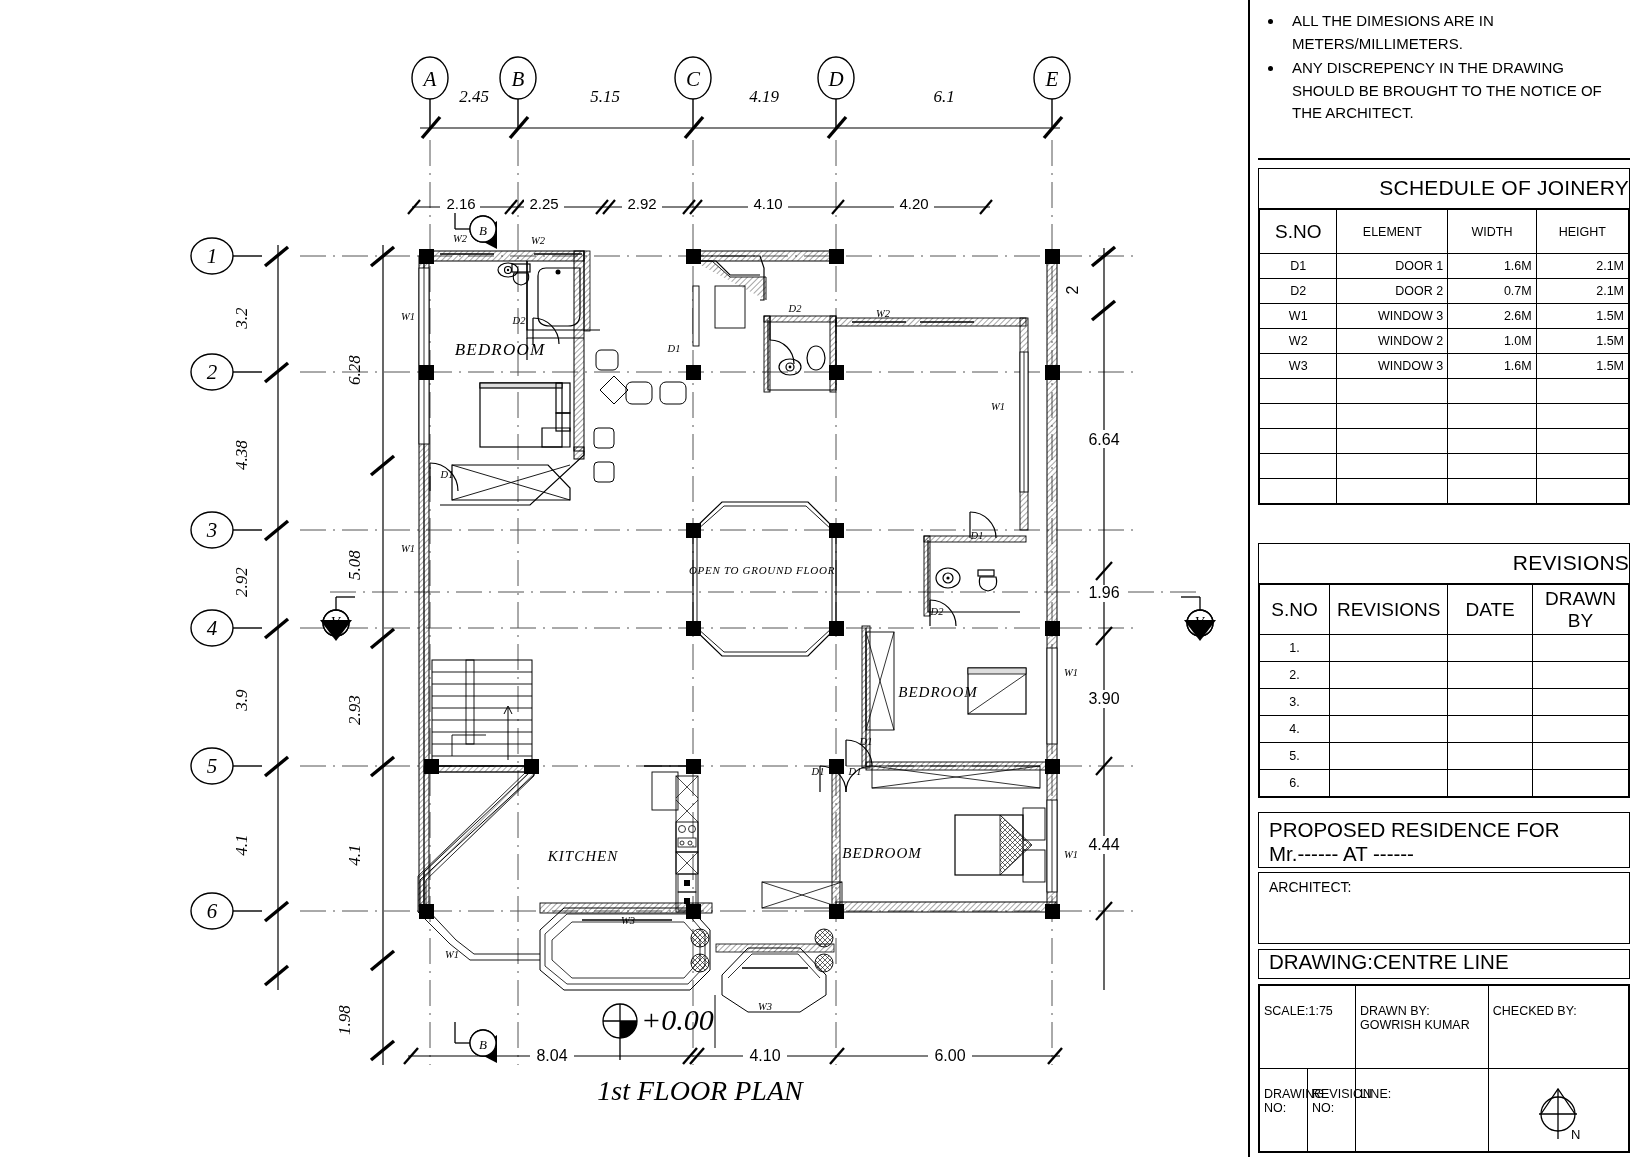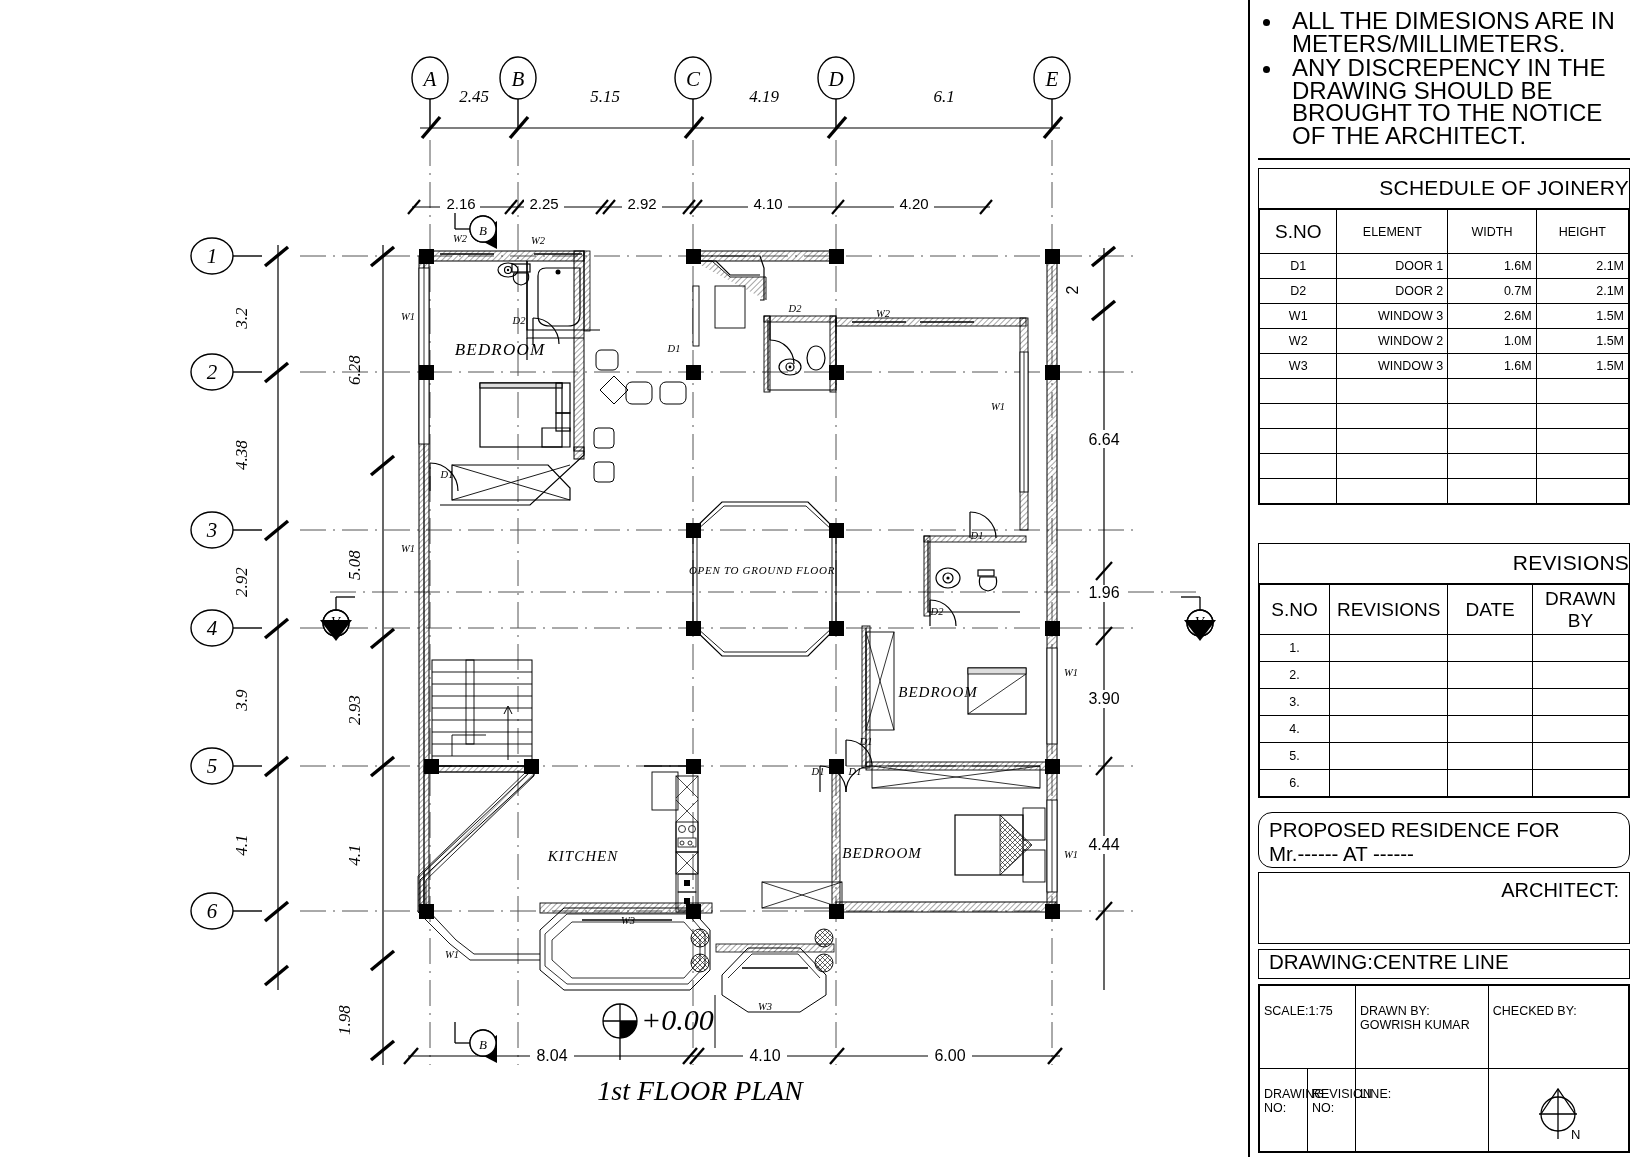--- a/index.html
+++ b/index.html
@@ -31,21 +31,21 @@
     background: #fff;
   }
 
   
   #notes { top: 4px; height: 156px; border: none; border-bottom: 2px solid #000; }
   #notes ul {
     margin: 0; padding: 6px 4px 0 26px;
     list-style: disc;
   }
   #notes li {
-    font-size: 24px; line-height: 22.5px;
+    font-size: 15px; line-height: 22.5px;
     color: #000; margin-bottom: 2px;
     padding-left: 8px;
   }
 
   .tb-title {
     text-align: right;
     font-size: 21px;
     padding: 7px 0 8px 0;
     letter-spacing: .2px;
   }
@@ -77,25 +77,25 @@
   #revisions .tb-title { border-bottom: 1.5px solid #000; font-size: 21px;}
   table.rev { width: 100%; border-collapse: collapse; table-layout: fixed; }
   table.rev th, table.rev td {
     border: 1px solid #000; font-weight: normal;
     font-size: 19px; height: 27px; text-align: center; padding: 0 2px;
   }
   table.rev th { height: 50px; }
   table.rev td.num { font-size: 12.5px; text-align: center; }
 
   
-  #project { top: 812px; height: 56px; padding: 5px 10px; border-radius: 14px; }
+  #project { top: 812px; height: 56px; padding: 5px 10px; }
   #project div { font-size: 20.5px; line-height: 24px; }
 
   #architect { top: 872px; height: 72px; padding: 6px 10px; }
-  #architect div { font-size: 20px; text-align: right; }
+  #architect div { font-size: 14px; }
 
   #drawingname { top: 949px; height: 30px; padding: 0 10px; }
   #drawingname div { font-size: 20.5px; }
 
   #footer { top: 984px; height: 169px; }
   table.foot { width: 100%; height: 100%; border-collapse: collapse; table-layout: fixed; }
   table.foot td {
     border: 1px solid #000;
     font-size: 12.5px;
     vertical-align: top;

